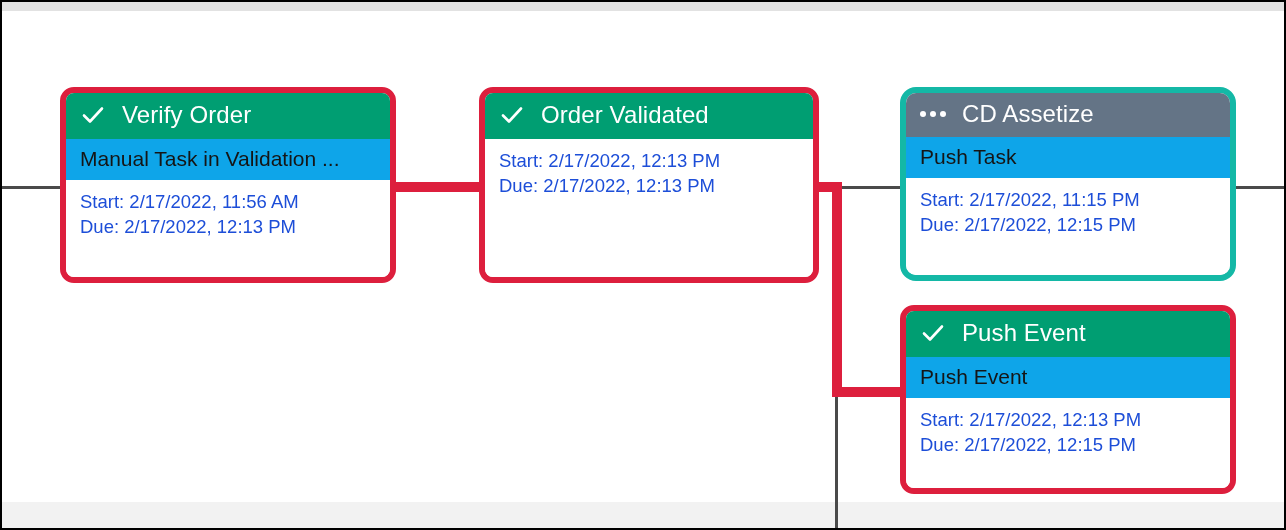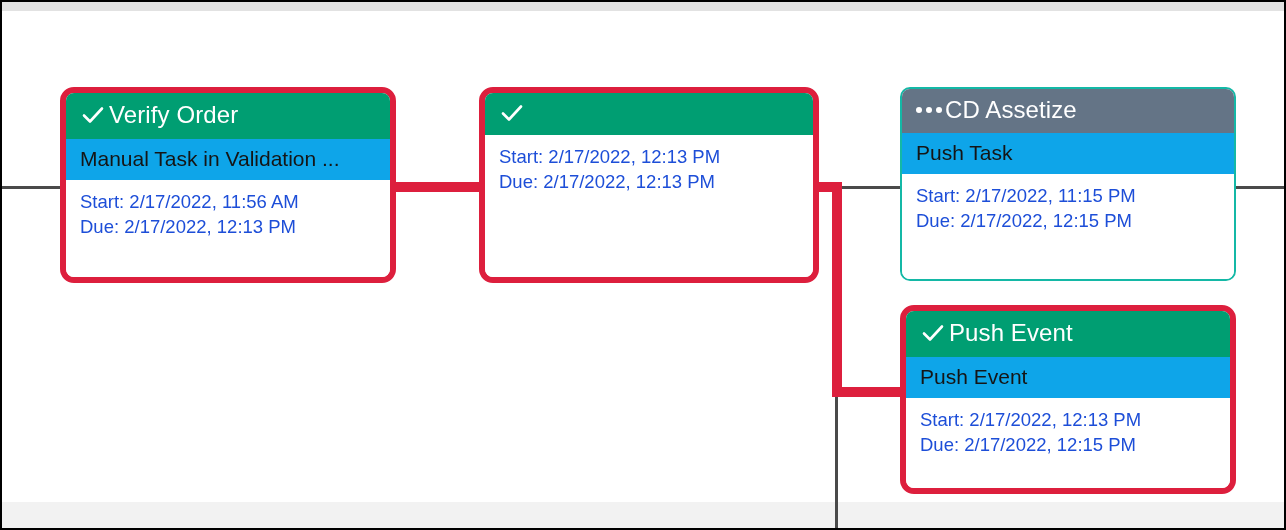--- a/index.html
+++ b/index.html
@@ -59,28 +59,28 @@
     display: flex;
     flex-direction: column;
   }
 
   .node.highlight {
     border: 6px solid #dd1f3d;
     border-radius: 14px;
   }
 
   .node.plain {
-    border: 2px solid #14b8a6;
-    border-radius: 10px;
+    border: 6px solid #14b8a6;
+    border-radius: 16px;
   }
 
   .node-header {
     display: flex;
     align-items: center;
-    gap: 3px;
+    gap: 16px;
     padding: 7px 14px 9px 14px;
     flex: none;
   }
   .node-header.green { background: #009e72; }
   .node-header.grey  { background: #647486; }
 
   .node-title {
     color: #ffffff;
     font-size: 24px;
     line-height: 30px;
@@ -176,20 +176,21 @@
         <div class="node-line">Start: 2/17/2022, 11:56 AM</div>
         <div class="node-line">Due: 2/17/2022, 12:13 PM</div>
       </div>
     </div>
 
     <div class="node highlight" id="node-order-validated">
       <div class="node-header green">
         <svg class="status-icon" width="26" height="26" viewBox="0 0 26 26">
           <path d="M4 13.5 L10 19.5 L22 6.5" fill="none" stroke="#ffffff" stroke-width="2.6" stroke-linecap="round" stroke-linejoin="round"></path>
         </svg>
+        <span class="node-title">Order Validated</span>
       </div>
       <div class="node-body">
         <div class="node-line">Start: 2/17/2022, 12:13 PM</div>
         <div class="node-line">Due: 2/17/2022, 12:13 PM</div>
       </div>
     </div>
 
     <div class="node plain" id="node-cd-assetize">
       <div class="node-header grey">
         <span class="dots-icon">

